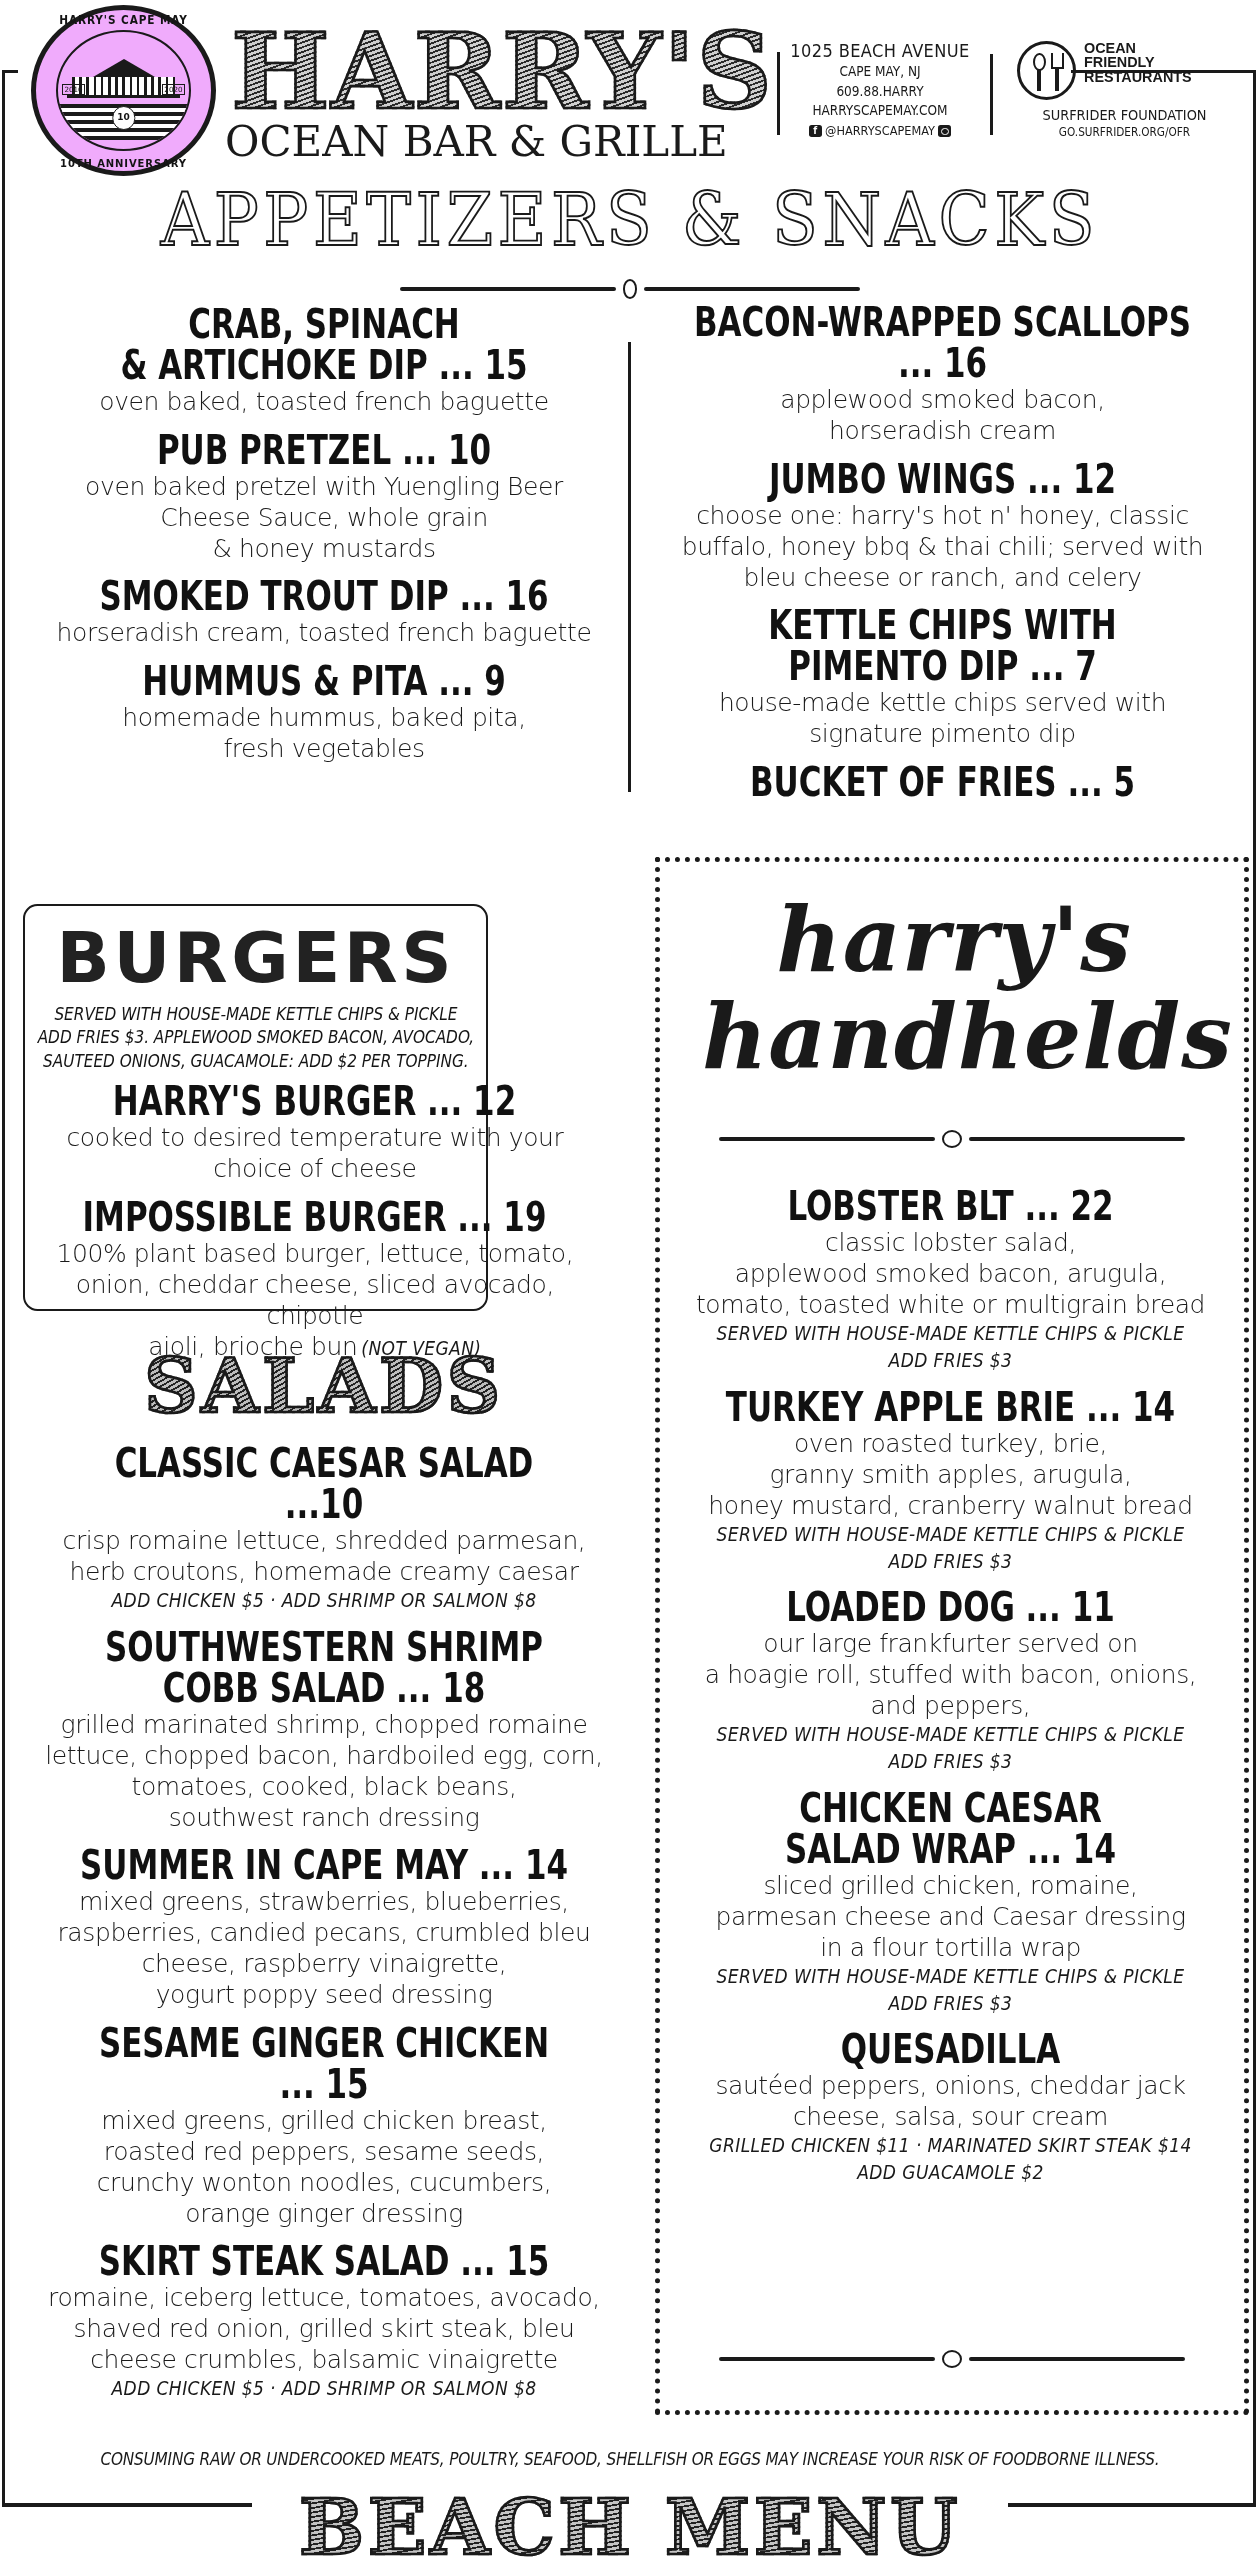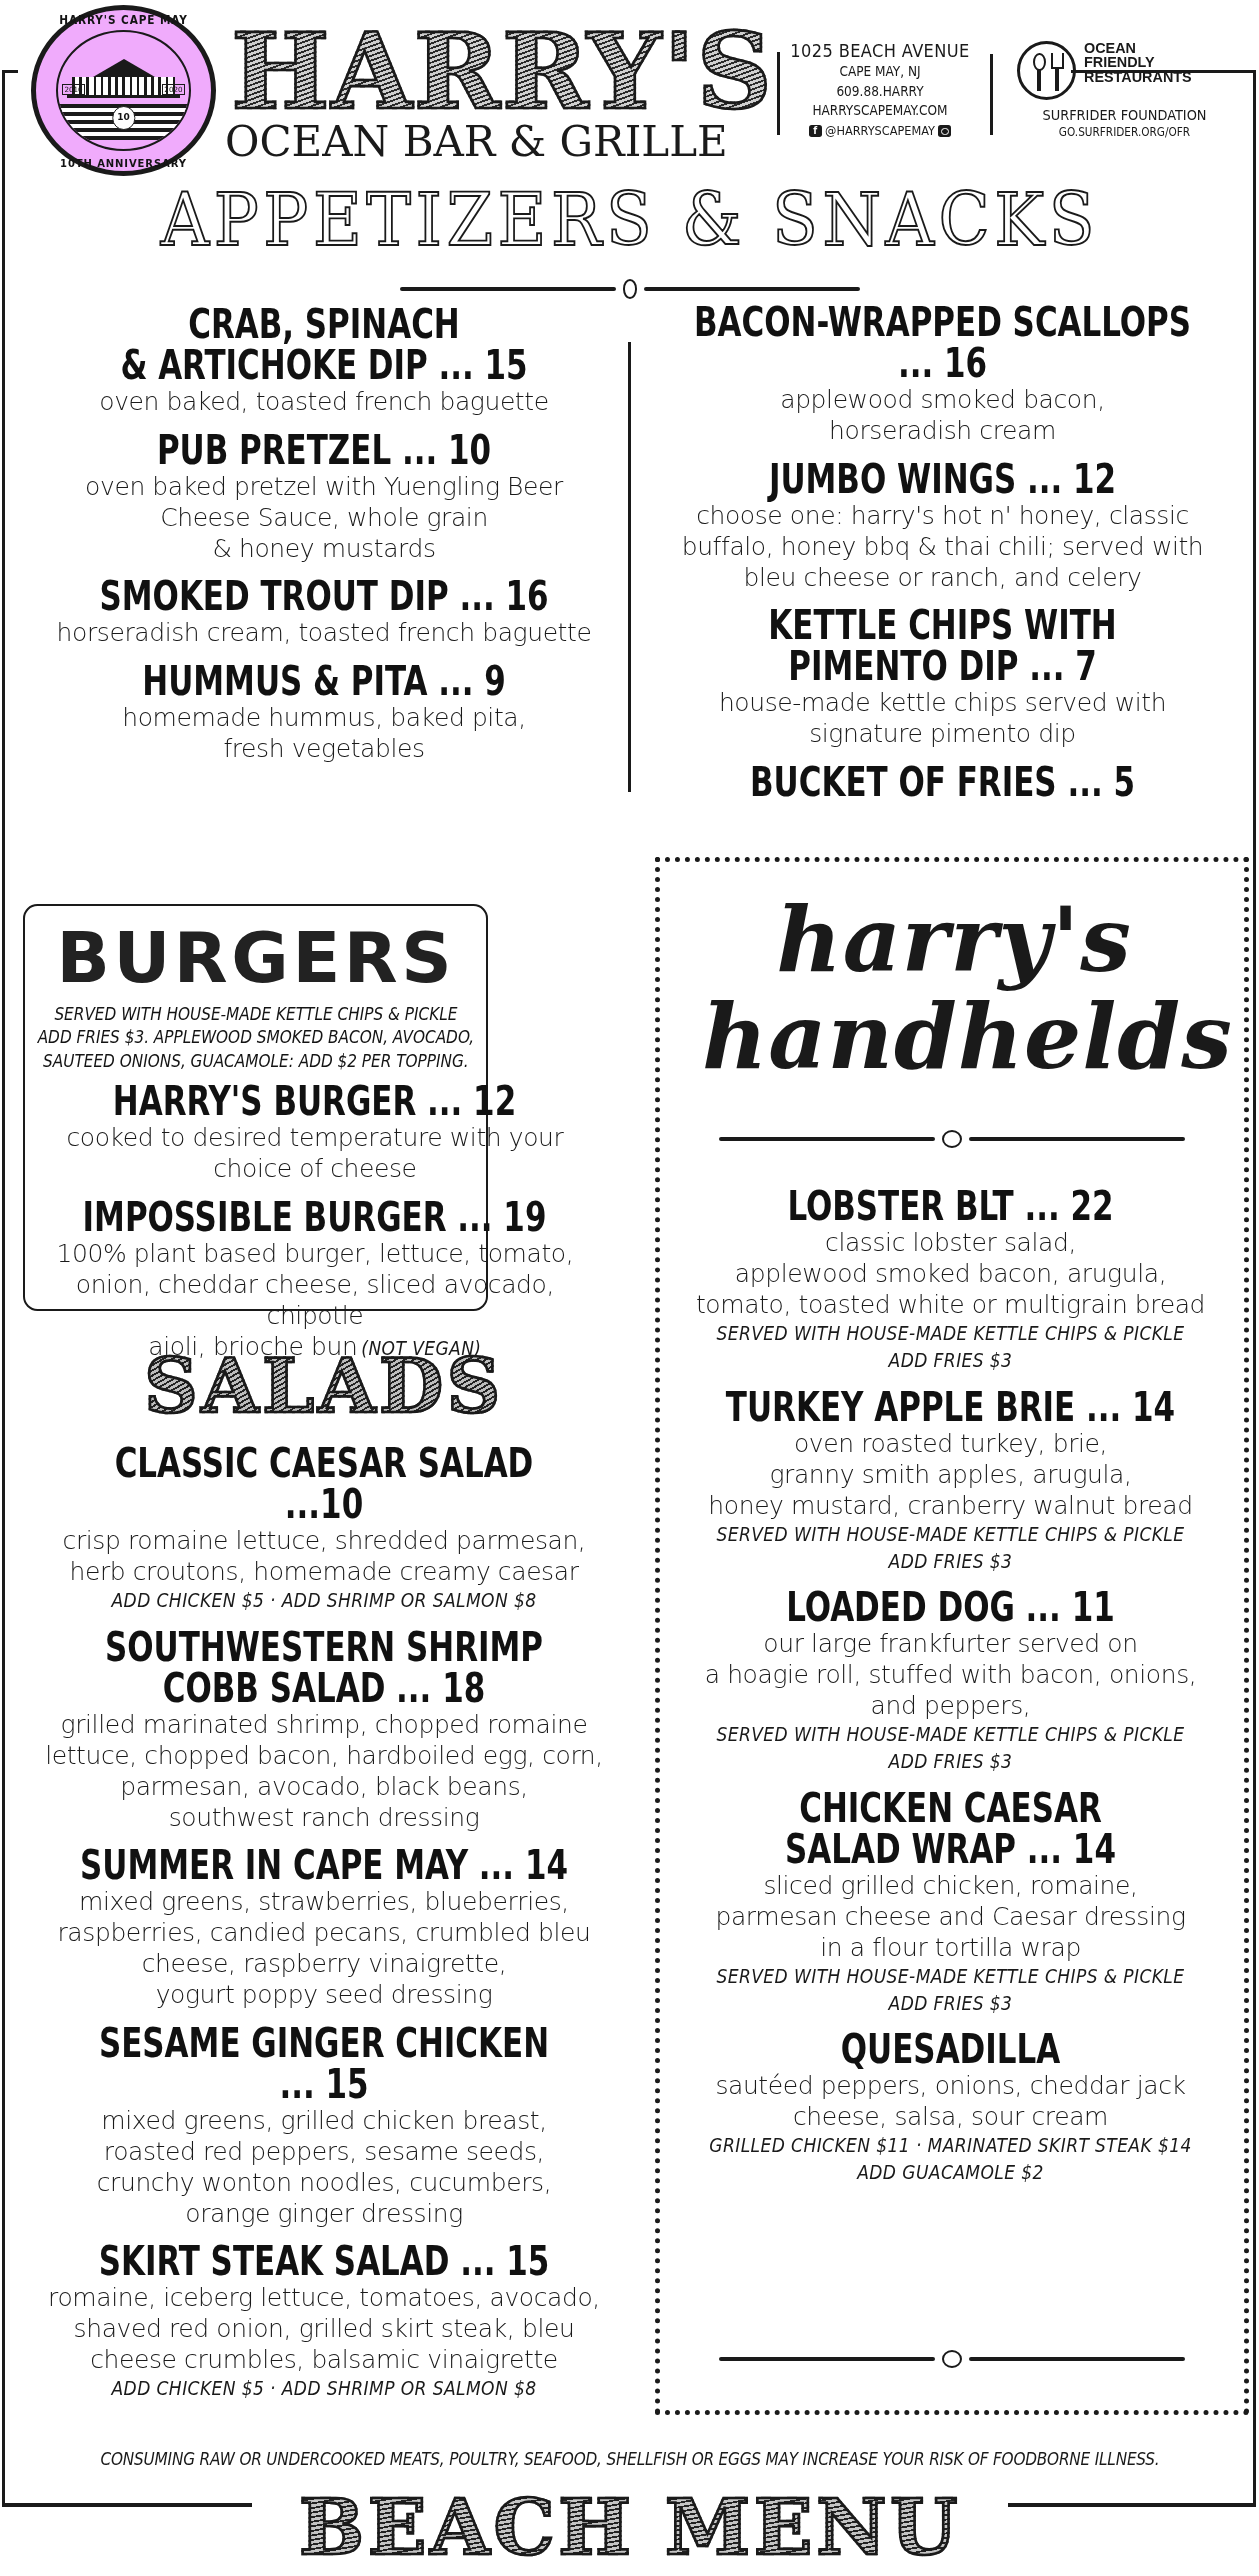--- a/index.html
+++ b/index.html
@@ -217,21 +217,21 @@
     <div class="item-name">CLASSIC CAESAR SALAD ...10</div>
     <div class="item-desc">crisp romaine lettuce, shredded parmesan,
 herb croutons, homemade creamy caesar</div>
     <div class="item-note">ADD CHICKEN $5 · ADD SHRIMP OR SALMON $8</div>
   </div>
   <div class="item">
     <div class="item-name">SOUTHWESTERN SHRIMP
 COBB SALAD ... 18</div>
     <div class="item-desc">grilled marinated shrimp, chopped romaine
 lettuce, chopped bacon, hardboiled egg, corn,
-parmesan, avocado, black beans,
+tomatoes, cooked, black beans,
 southwest ranch dressing</div>
   </div>
   <div class="item">
     <div class="item-name">SUMMER IN CAPE MAY ... 14</div>
     <div class="item-desc">mixed greens, strawberries, blueberries,
 raspberries, candied pecans, crumbled bleu
 cheese, raspberry vinaigrette,
 yogurt poppy seed dressing</div>
   </div>
   <div class="item">

